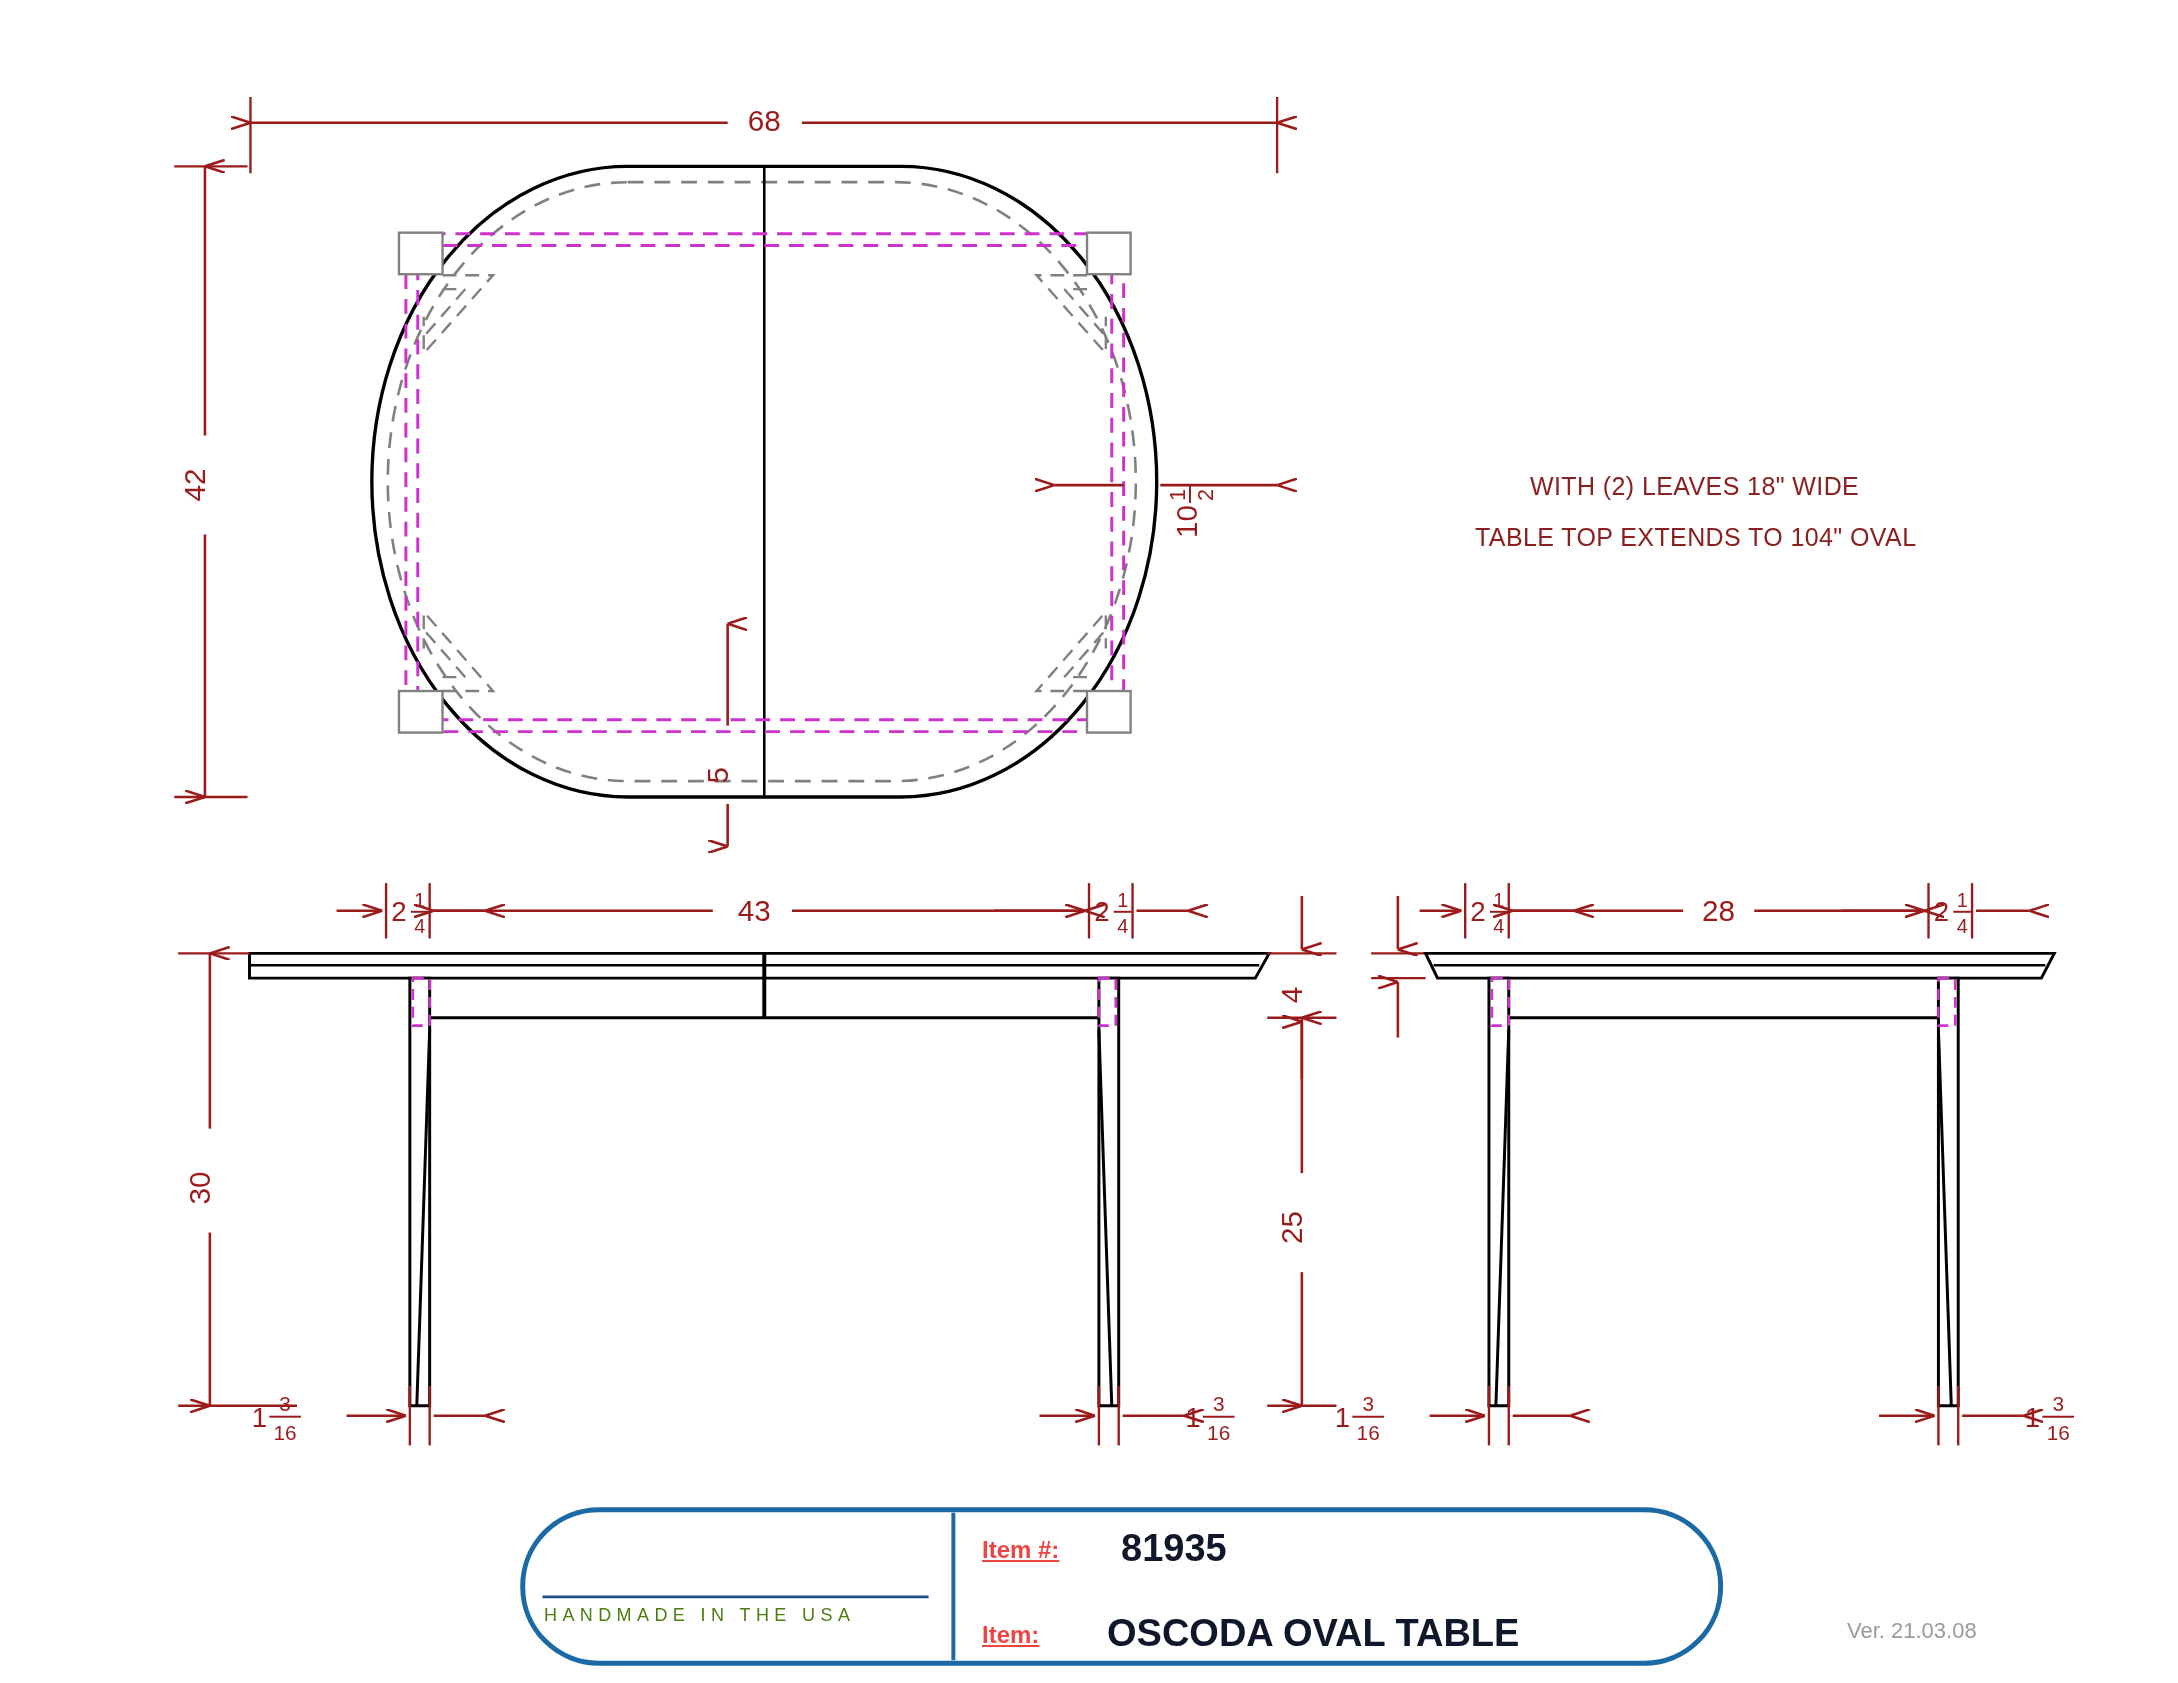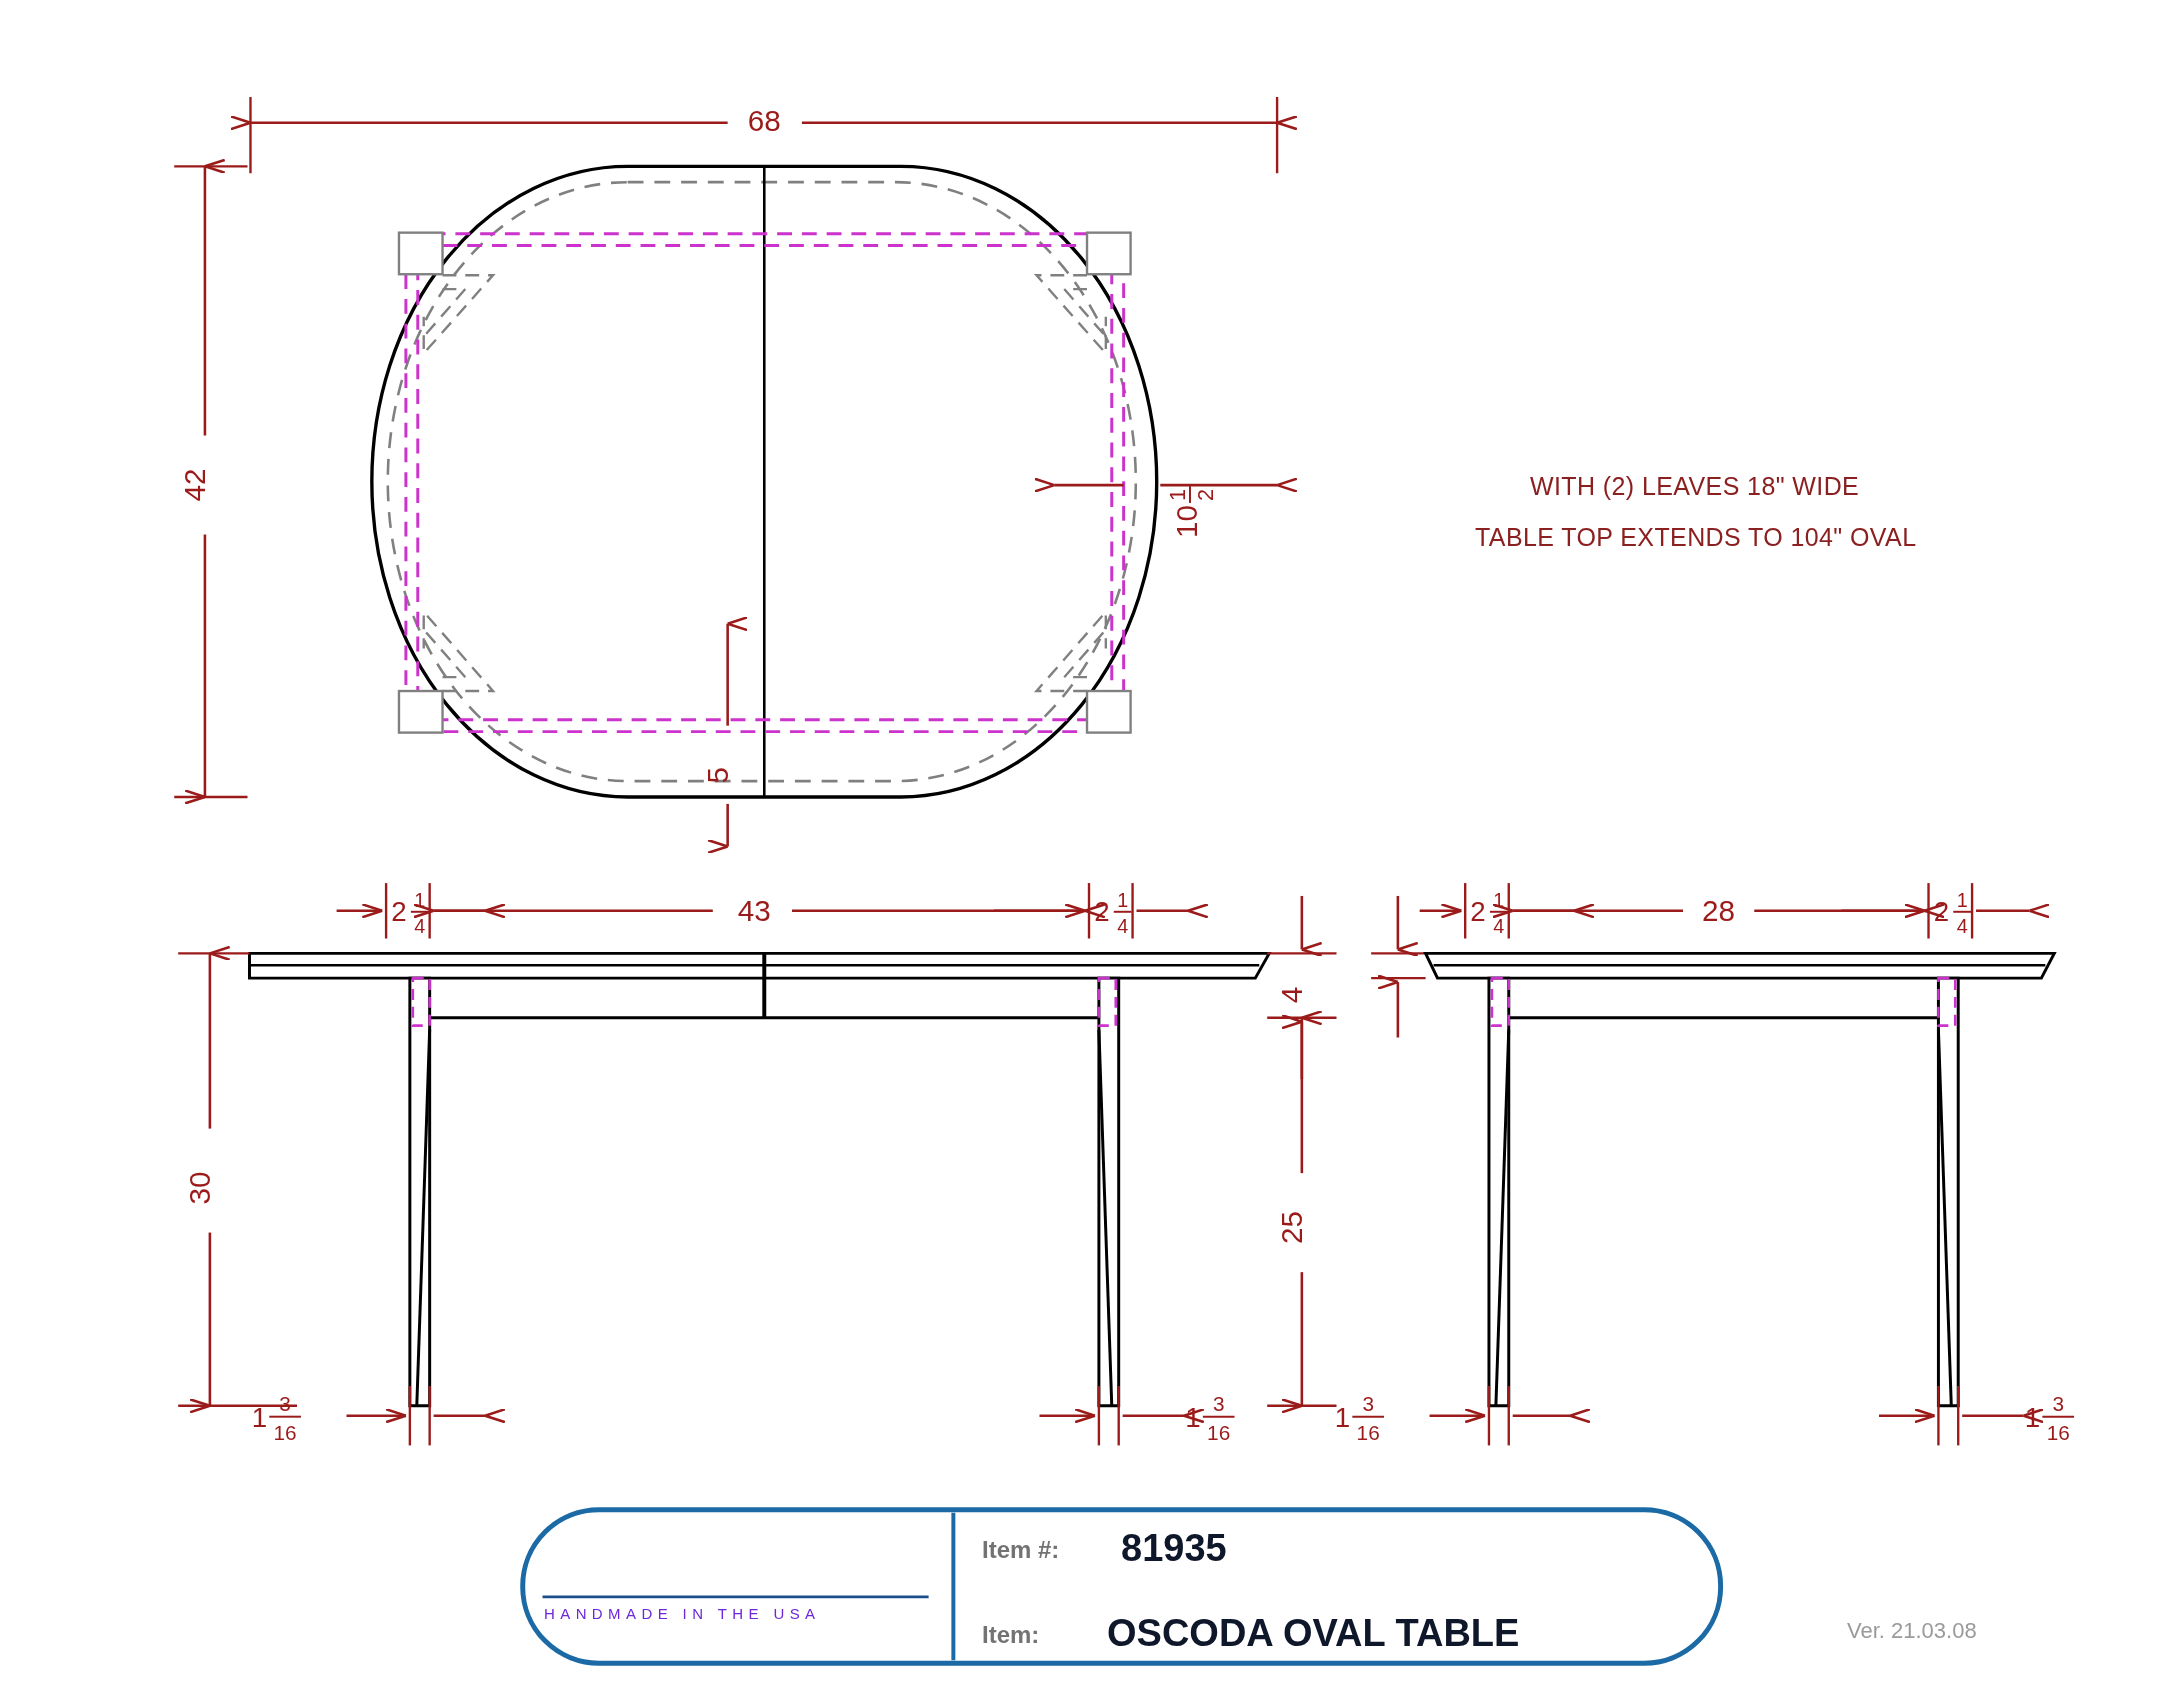--- a/index.html
+++ b/index.html
@@ -10,25 +10,25 @@
 
   
   .tb-logo-main{
     position:absolute;left:540px;top:1525px;width:416px;
     font-family:"Liberation Serif",serif;
     font-size:57px;letter-spacing:1px;color:#1b4f8a;white-space:nowrap;
   }
   .tb-logo-sub{
     position:absolute;left:544px;top:1605px;width:416px;
     font-family:"Liberation Sans",sans-serif;
-    font-size:15px;letter-spacing:5.4px;color:#6d28d9;white-space:nowrap;
+    font-size:18px;letter-spacing:5.4px;color:#4d7c0f;white-space:nowrap;
   }
   .tb-label{
     position:absolute;font-family:"Liberation Sans",sans-serif;
-    font-size:24px;font-weight:bold;color:#737373;white-space:nowrap;
+    font-size:24px;font-weight:bold;color:#ef4444;white-space:nowrap;text-decoration:underline;
   }
   .tb-value{
     position:absolute;font-family:Liberation Sans, sans-serif;
     font-size:38px;font-weight:bold;color:#0f172a;white-space:nowrap;margin-top:6px;
   }
   .tb-ver{
     position:absolute;left:1847px;top:1618px;
     font-family:Liberation Sans, sans-serif;
     font-size:22px;color:#9a9a9a;white-space:nowrap;
   }

